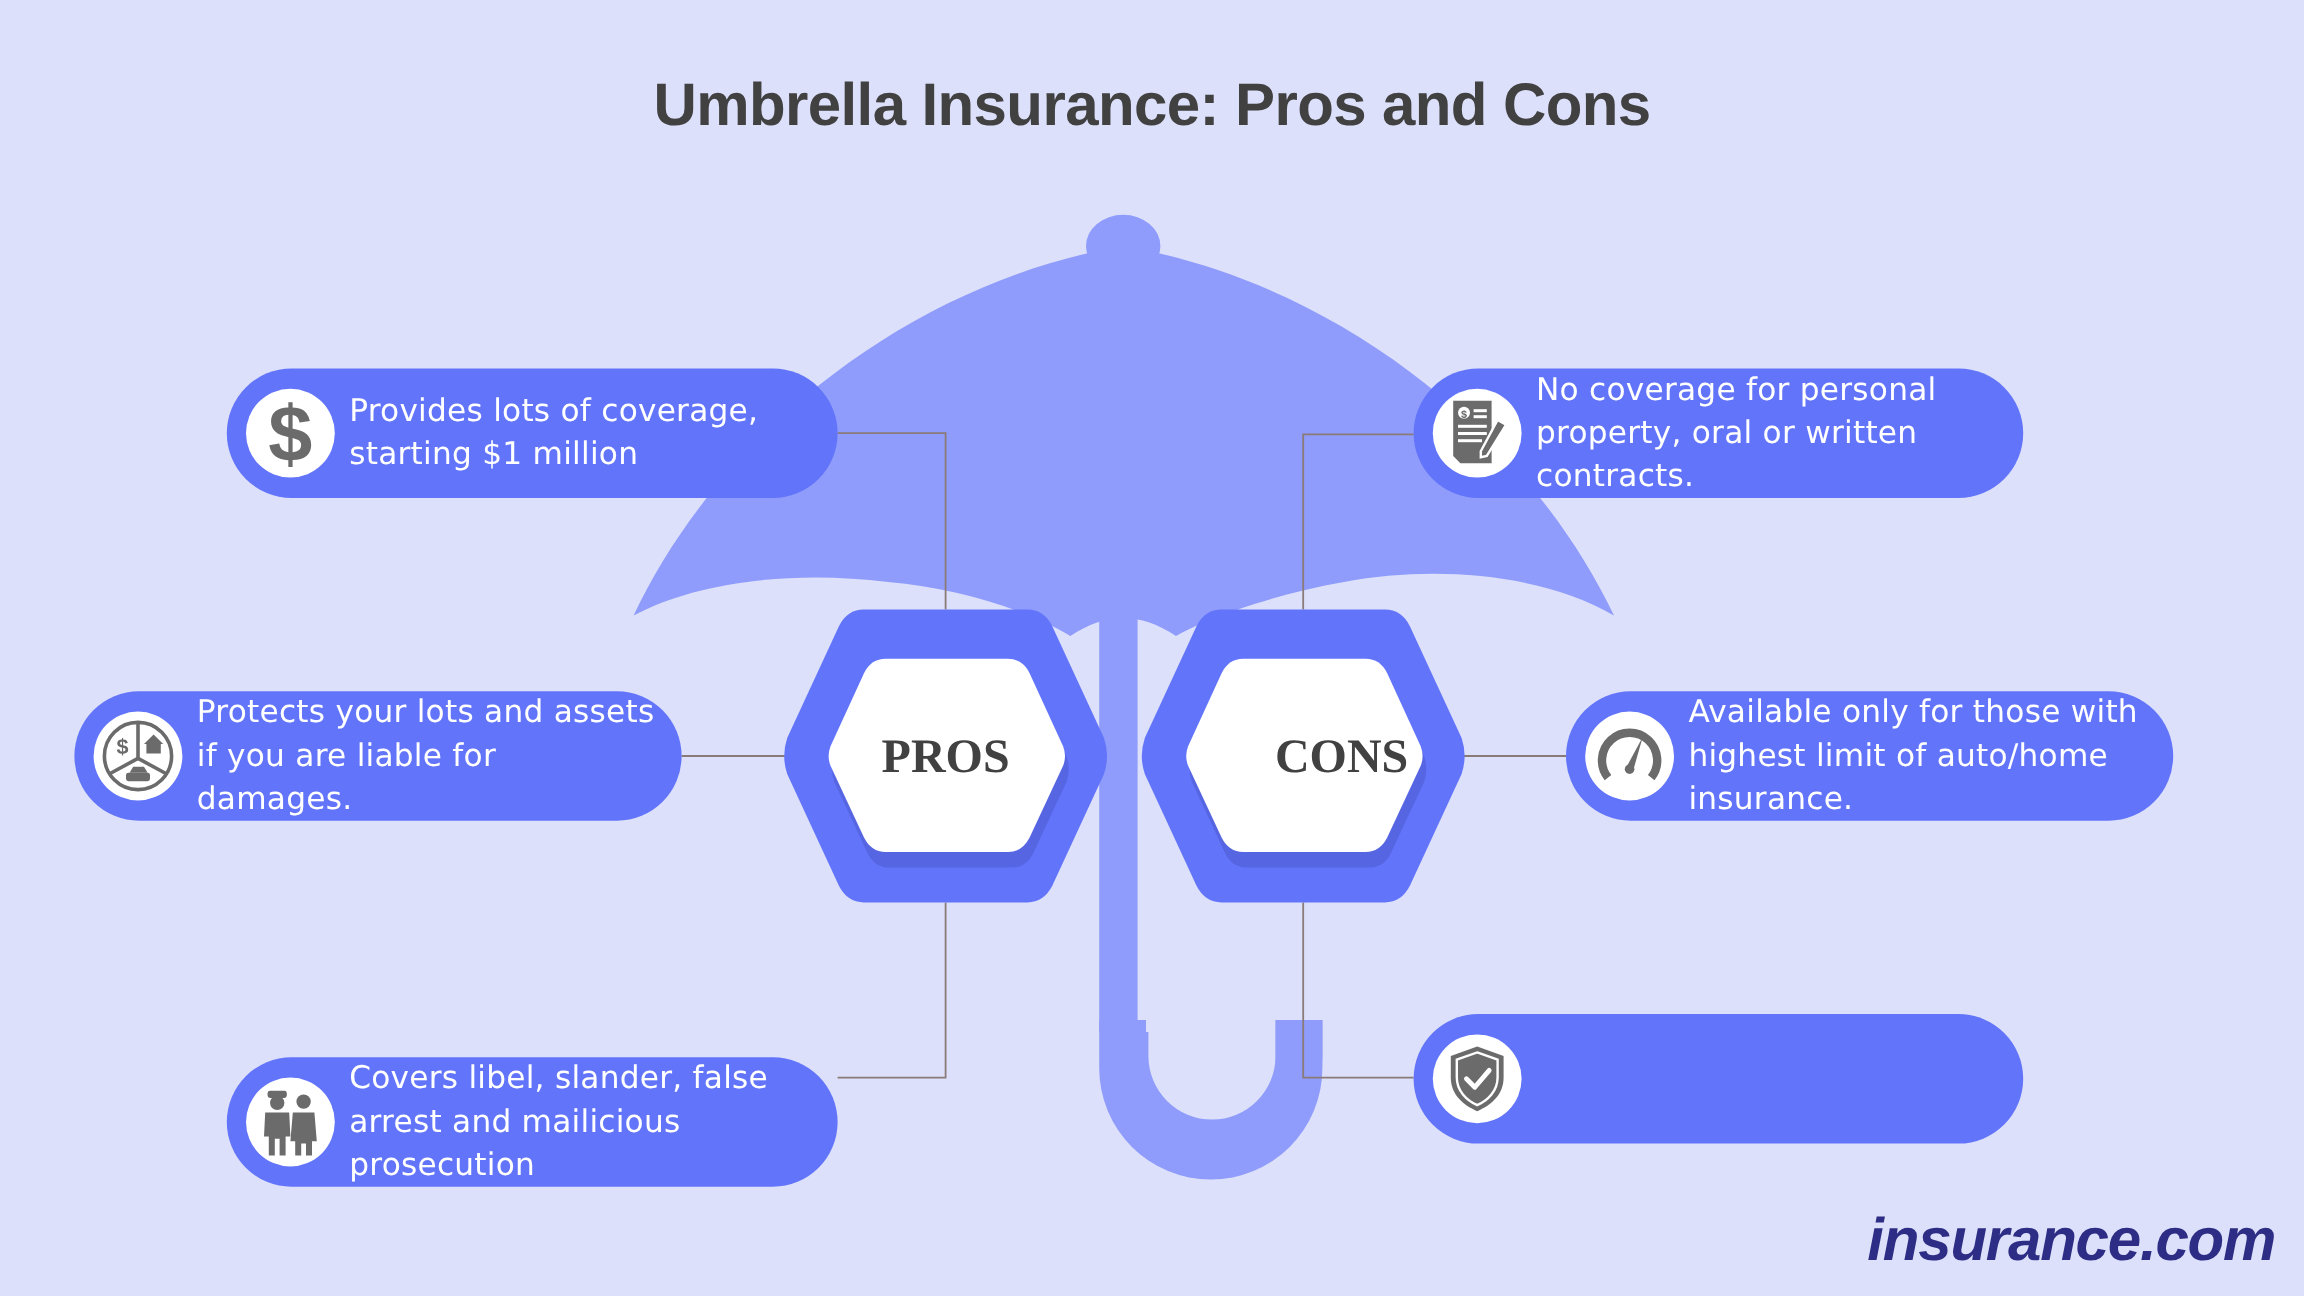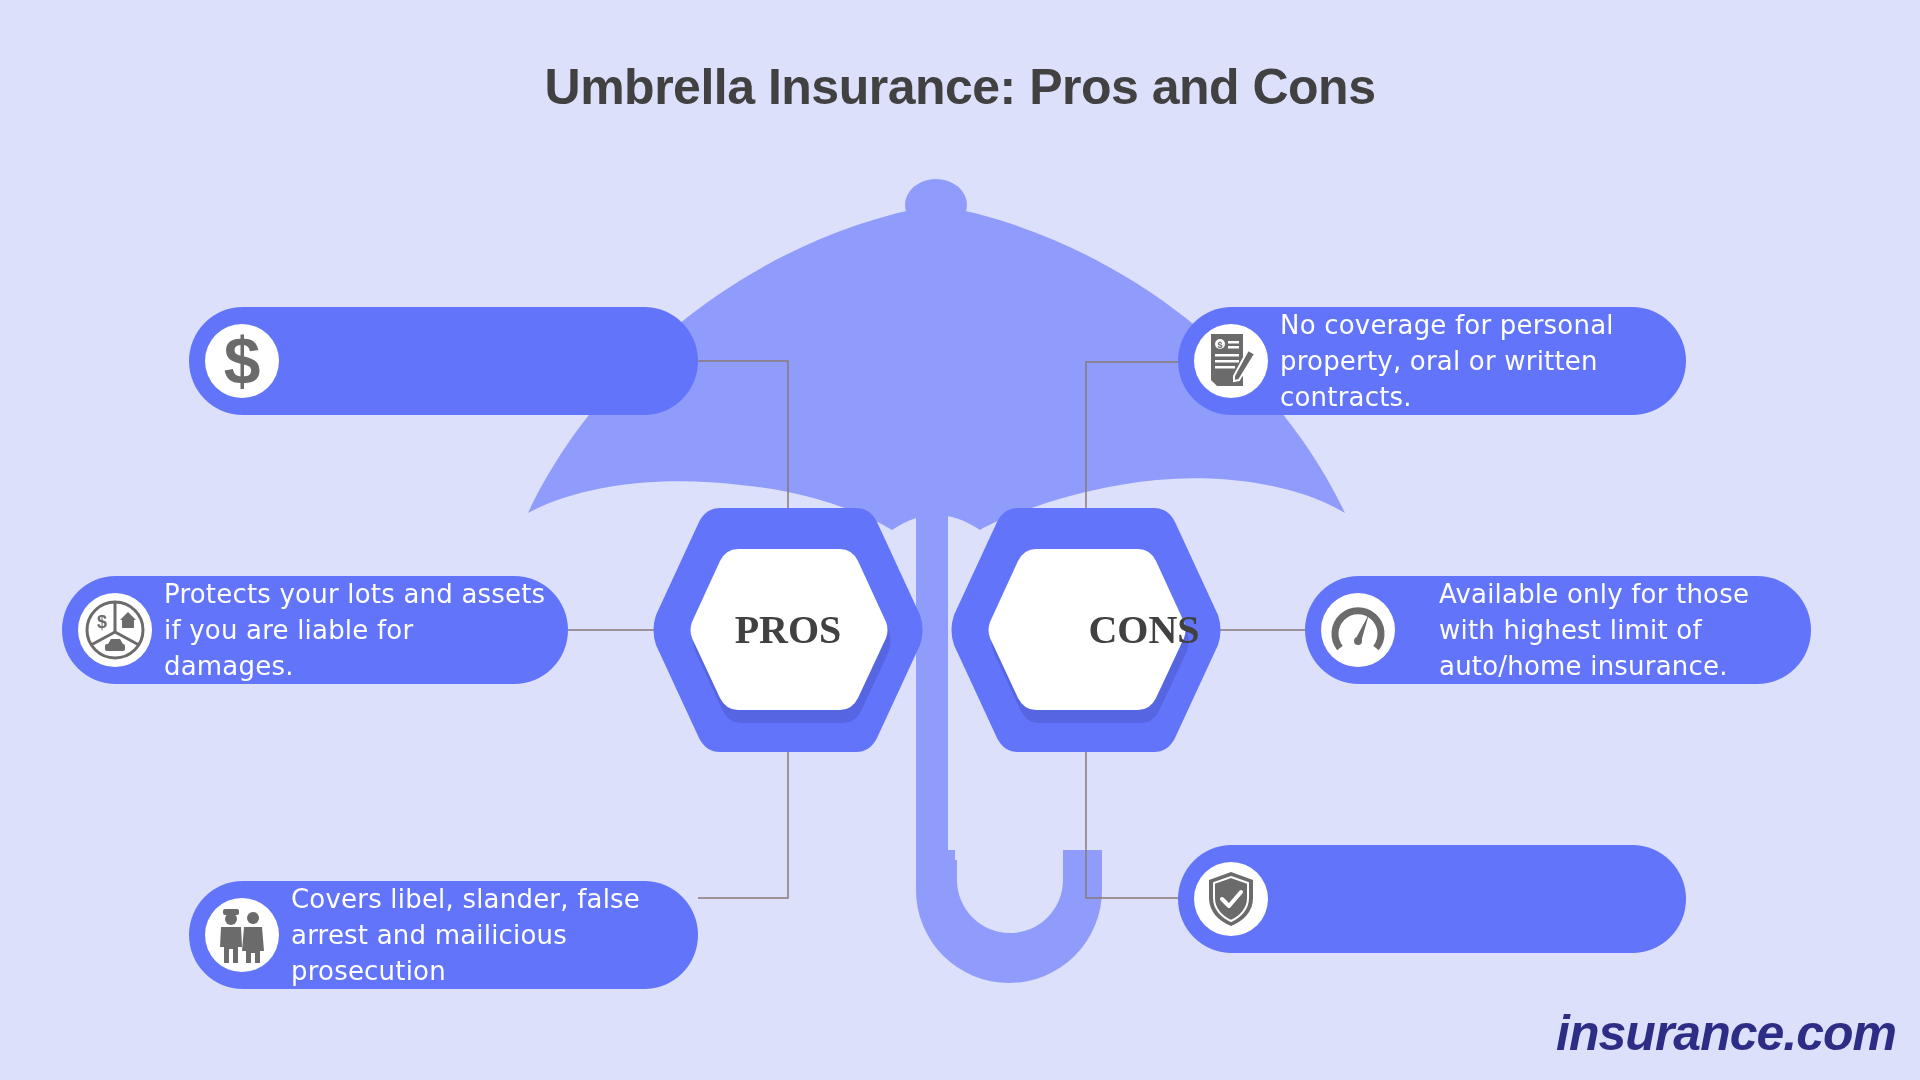--- a/index.html
+++ b/index.html
@@ -73,28 +73,29 @@
   </g>
 
   <g>
     <path d="M1018 508 L1154 508 Q1168 508 1175 522 L1218 615 Q1223 630 1218 645 L1175 738 Q1168 752 1154 752 L1018 752 Q1004 752 997 738 L954 645 Q949 630 954 615 L997 522 Q1004 508 1018 508 Z" fill="#6274fa"></path>
     <path d="M1036 552 L1138 552 Q1150 552 1156 564 L1184 625 Q1187 635 1184 645 L1156 705 Q1150 717 1138 717 L1036 717 Q1024 717 1018 705 L990 645 Q987 635 990 625 L1018 564 Q1024 552 1036 552 Z" fill="#4a55c8" opacity="0.5" transform="translate(3,6)"></path>
     <path d="M1036 549 L1138 549 Q1150 549 1156 561 L1184 622 Q1187 630 1184 638 L1156 698 Q1150 710 1138 710 L1036 710 Q1024 710 1018 698 L990 638 Q987 630 990 622 L1018 561 Q1024 549 1036 549 Z" fill="#ffffff"></path>
   </g>
 </svg>
 
 <div class="hex-label" style="left:688px; top:606px;">PROS</div>
-<div class="hex-label" style="left:1044px; top:606px;">CONS</div>
+<div class="hex-label" style="left:1018px; top:606px;">CONS</div>
 
 <div class="pill" style="left:189px; top:307px; width:509px;">
   <div class="icon-circle">
     <svg width="60" height="70" viewBox="0 0 60 70">
         <text x="30" y="58" text-anchor="middle" font-family="Liberation Sans, sans-serif" font-weight="bold" font-size="66" fill="#6b6b6b">$</text>
       </svg>
   </div>
+  <div class="txt">Provides lots of coverage, starting $1 million</div>
 </div>
 
 <div class="pill" style="left:62px; top:576px; width:506px;">
   <div class="icon-circle">
     <svg width="64" height="64" viewBox="0 0 64 64">
       <circle cx="32" cy="32" r="28" fill="none" stroke="#6b6b6b" stroke-width="3"></circle>
       <line x1="32" y1="4" x2="32" y2="34" stroke="#6b6b6b" stroke-width="3"></line>
       <line x1="32" y1="34" x2="8" y2="47" stroke="#6b6b6b" stroke-width="3"></line>
       <line x1="32" y1="34" x2="56" y2="47" stroke="#6b6b6b" stroke-width="3"></line>
       <text x="19" y="30" text-anchor="middle" font-family="Liberation Sans, sans-serif" font-weight="bold" font-size="18" fill="#6b6b6b">$</text>
@@ -129,21 +130,21 @@
       <rect x="25" y="16" width="11" height="2.5" fill="#fff"></rect>
       <rect x="12" y="24" width="24" height="2.5" fill="#fff"></rect>
       <rect x="12" y="30" width="24" height="2.5" fill="#fff"></rect>
       <rect x="12" y="36" width="20" height="2.5" fill="#fff"></rect>
       <path d="M45 20 L52 24 L36 50 L31 51 L31 46 Z" fill="#6b6b6b" stroke="#fff" stroke-width="2"></path>
     </svg>
   </div>
   <div class="txt">No coverage for personal property, oral or written contracts.</div>
 </div>
 
-<div class="pill" style="left:1305px; top:576px; width:506px;gap:32px;">
+<div class="pill" style="left:1305px; top:576px; width:506px;">
   <div class="icon-circle">
     <svg width="60" height="60" viewBox="0 0 60 60">
       <path d="M12 48 A 23 23 0 1 1 48 48" fill="none" stroke="#6b6b6b" stroke-width="7" stroke-linecap="butt"></path>
       <path d="M27 40 L41 14 L33 42 Z" fill="#6b6b6b"></path>
       <circle cx="30" cy="41" r="4" fill="#6b6b6b"></circle>
     </svg>
   </div>
   <div class="txt">Available only for those with highest limit of auto/home insurance.</div>
 </div>
 

